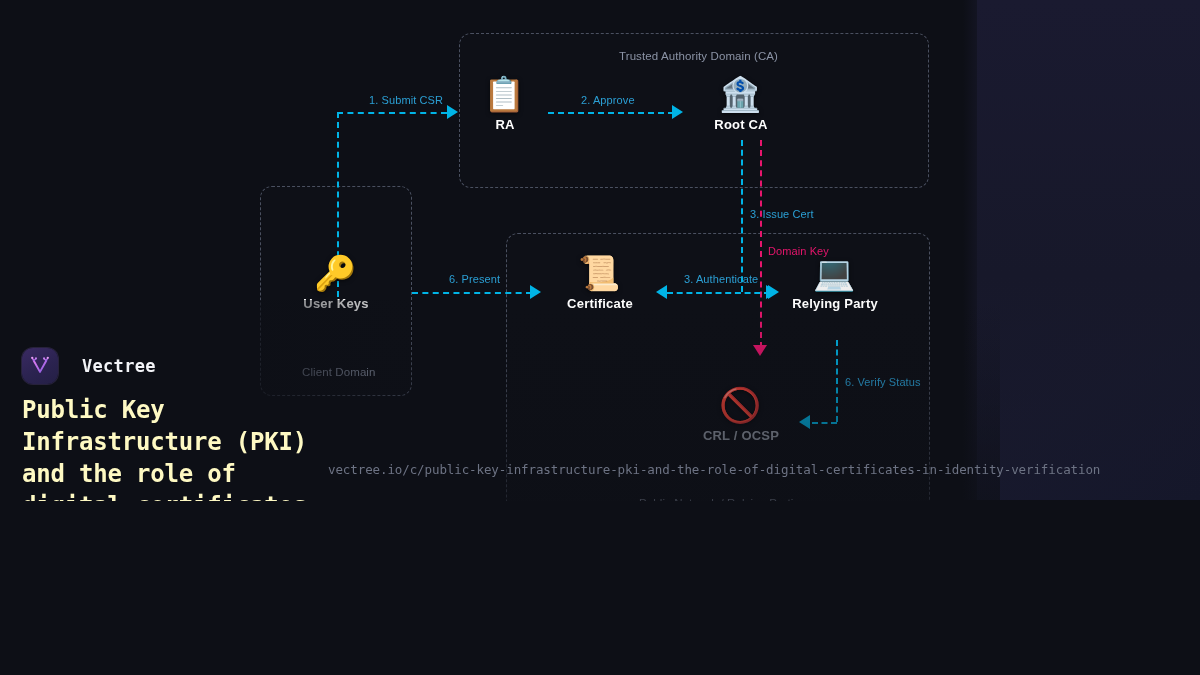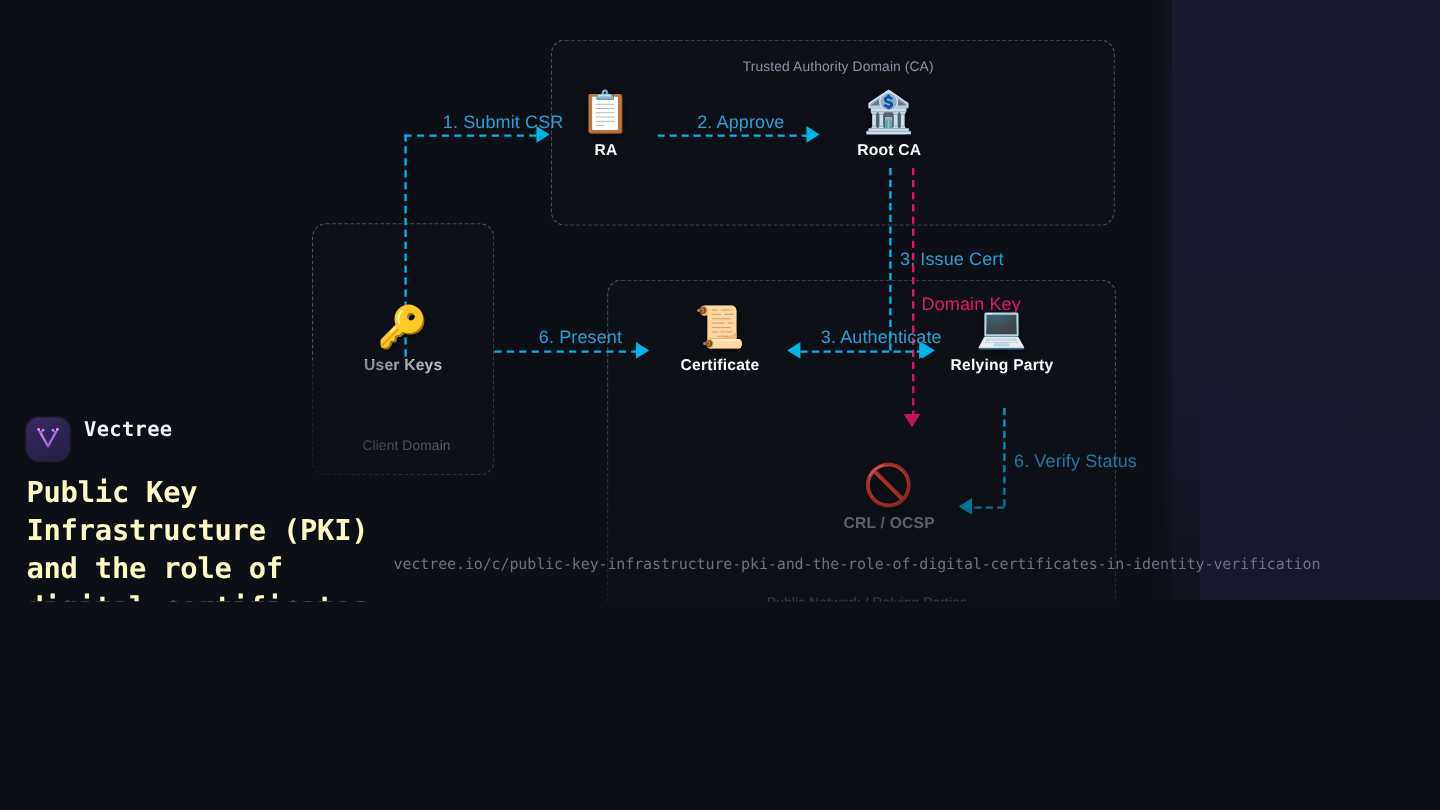--- a/index.html
+++ b/index.html
@@ -104,21 +104,21 @@
     border-right: 11px solid #00b4e6;
   }
   .arrow.down {
     border-left: 7px solid transparent;
     border-right: 7px solid transparent;
     border-top: 11px solid #e6156c;
   }
 
   .edge-label {
     position: absolute;
-    font-size: 15px;
+    font-size: 11px;
     color: #2b9fd4;
     white-space: nowrap;
     letter-spacing: .1px;
   }
   .edge-label.pink { color: #e6156c; }
 
   
   #fade-overlay {
     position: absolute; left: 0; top: 300px; width: 1000px; height: 375px;
     background: linear-gradient(to bottom, rgba(13,15,22,0) 0%, rgba(13,15,22,.55) 45%, rgba(13,15,22,.93) 78%, rgba(13,15,22,1) 100%);
@@ -129,21 +129,21 @@
     background: linear-gradient(to right, rgba(13,15,22,1) 0%, rgba(13,15,22,.9) 45%, rgba(13,15,22,0) 100%);
     pointer-events: none;
   }
 
   
   #overlay {
     position: absolute;
     left: 22px; top: 348px; width: 520px;
   }
   #brand-row {
-    display: flex; gap: 12px;
+    display: flex; align-items: center; gap: 24px;
     margin-bottom: 10px;
   }
   #brand-logo {
     width: 36px; height: 36px; border-radius: 11px;
     background: linear-gradient(150deg, #3a2a63 0%, #2b2350 55%, #241f45 100%);
     display: flex; align-items: center; justify-content: center;
     box-shadow: 0 0 0 1px rgba(160,120,230,.18);
     flex: 0 0 auto;
   }
   #brand-name {

